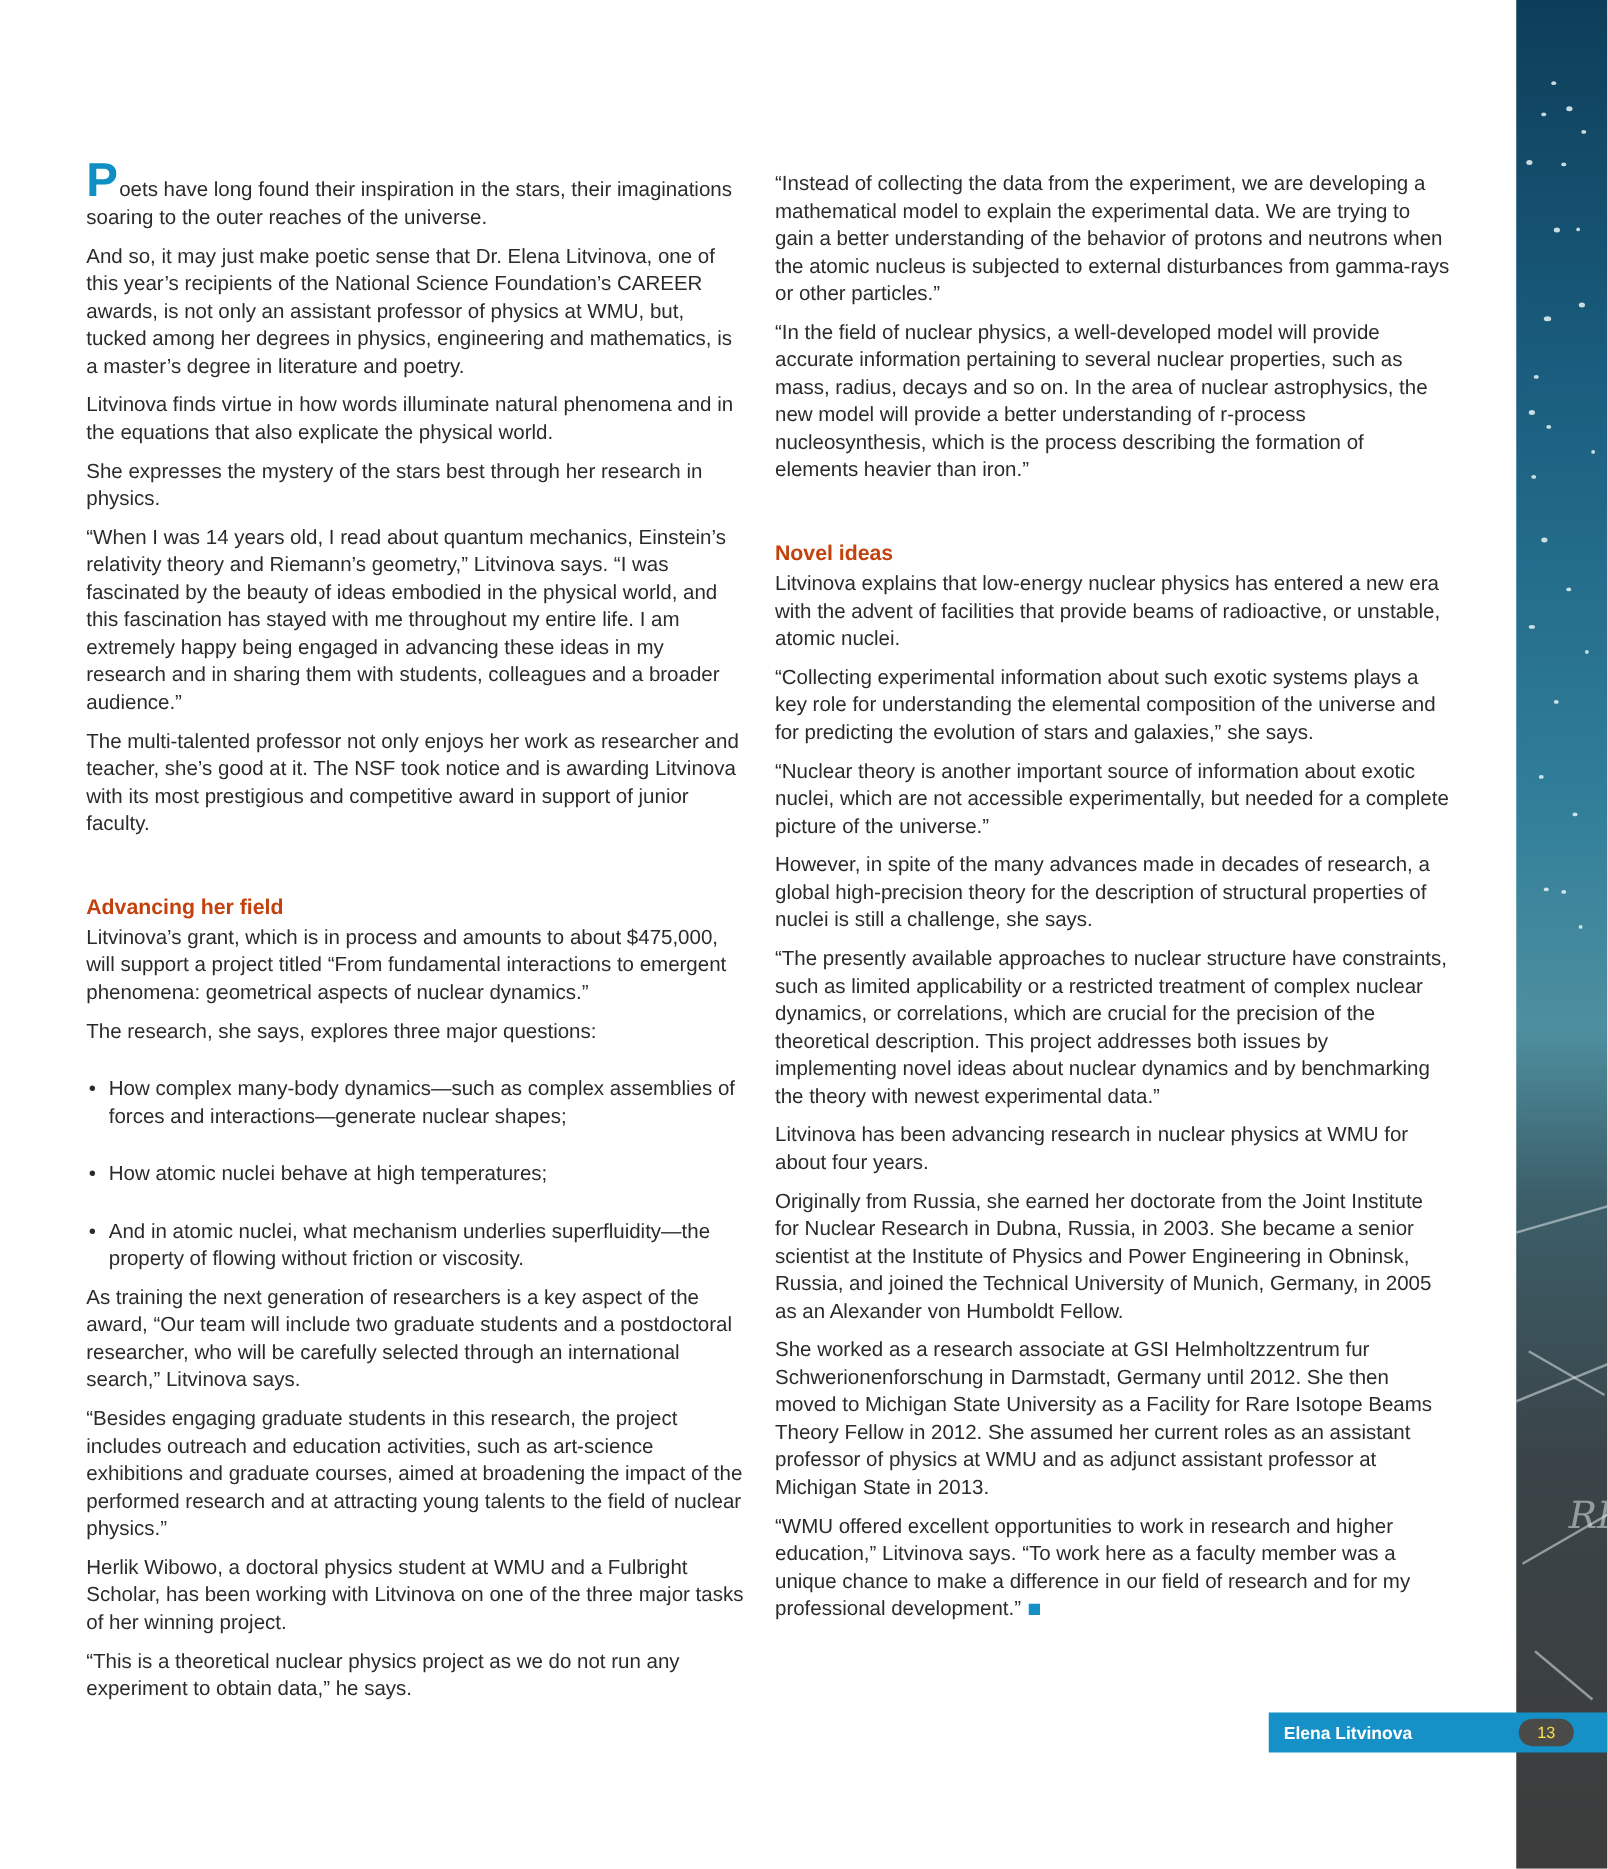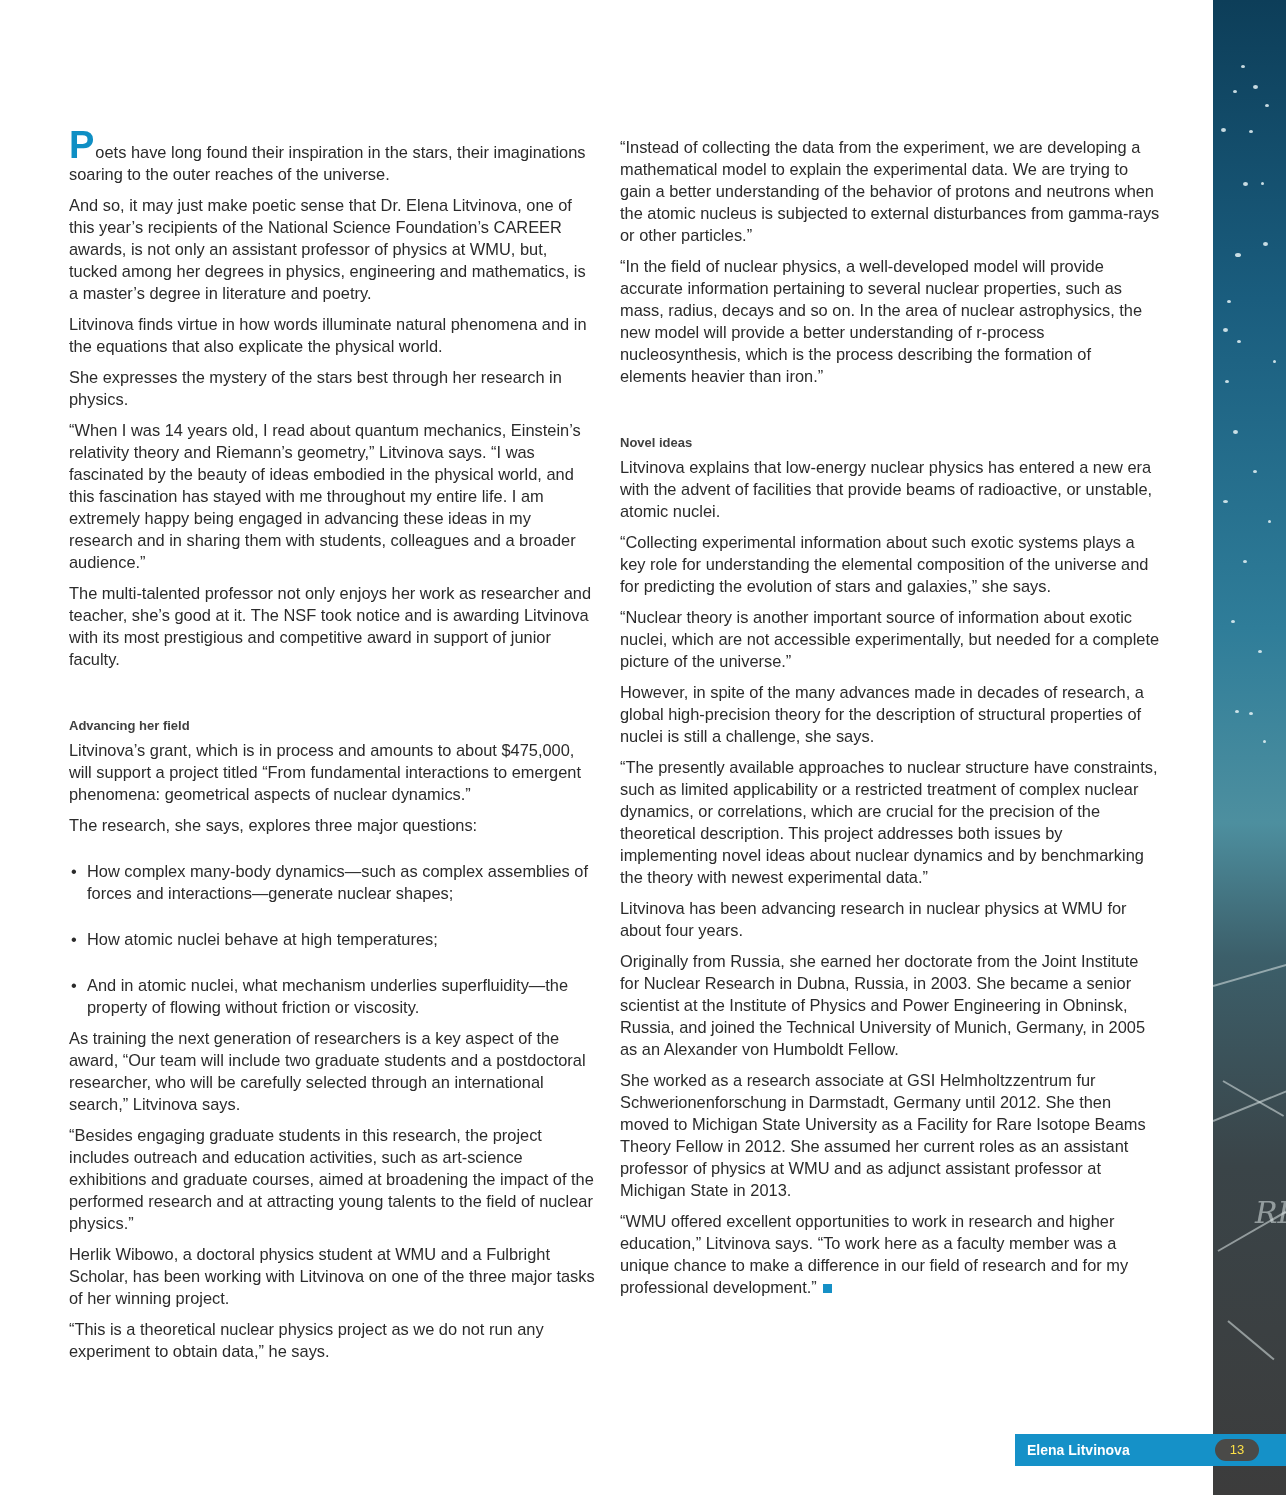--- a/index.html
+++ b/index.html
@@ -14,38 +14,38 @@
     font-size: 16.4px; line-height: 22px;
   }
   .col-left { left: 69px; width: 528px; }
   .col-right { left: 620px; width: 540px; top: 136px; }
   .col p { margin: 0 0 9px 0; }
   .dropcap {
     color: #0f8fc4; font-weight: bold; font-size: 38px; line-height: 30px;
     display: inline-block; vertical-align: baseline; margin-right: 1px;
   }
   h2 {
-    color: #404040; font-size: 13px; font-weight: bold; margin: 0 0 2px 0; line-height: 22px;
+    color: #c2410c; font-size: 17px; font-weight: bold; margin: 0 0 2px 0; line-height: 22px;
   }
   ul.bullets { list-style: none; margin: 0 0 9px 0; padding: 0; }
   ul.bullets li { position: relative; padding-left: 18px; margin-bottom: 9px; margin-top: 24px; }
   ul.bullets li::before { content: "\2022"; position: absolute; left: 2px; top: 0; }
   .end-mark { display: inline-block; width: 9px; height: 9px; background: #1690c6; margin-left: 6px; vertical-align: 0px; }
   .spacer-head { height: 36px; }
   
   .photo {
     position: absolute; left: 1213px; top: 0; width: 73px; height: 1495px;
     background: linear-gradient(180deg, #0d3e59 0%, #1a5d7e 20%, #2f7d99 42%, #4d8f9f 55%, #3c5f6a 64%, #3a4448 78%, #3c3c3c 100%);
     overflow: hidden;
   }
   .star { position: absolute; background: #e8f4f7; border-radius: 50%; opacity: 0.85; }
   .chalk { position: absolute; border-color: rgba(220,230,230,0.55); border-style: solid; border-width: 0; }
   
   .footer-bar {
-    position: absolute; left: 1015px; top: 1434px; width: 271px; height: 32px;
+    position: absolute; left: 1015px; top: 1370px; width: 271px; height: 32px;
     background: #1591c8;
   }
   .footer-name {
     position: absolute; left: 12px; top: 7px; color: #fff; font-weight: bold; font-size: 14px; line-height: 18px;
   }
   .page-pill {
     position: absolute; left: 200px; top: 5px; width: 44px; height: 22px; border-radius: 11px;
     background: #4a4a48; color: #fde047; font-size: 13px; line-height: 22px; text-align: center;
   }
 </style>

